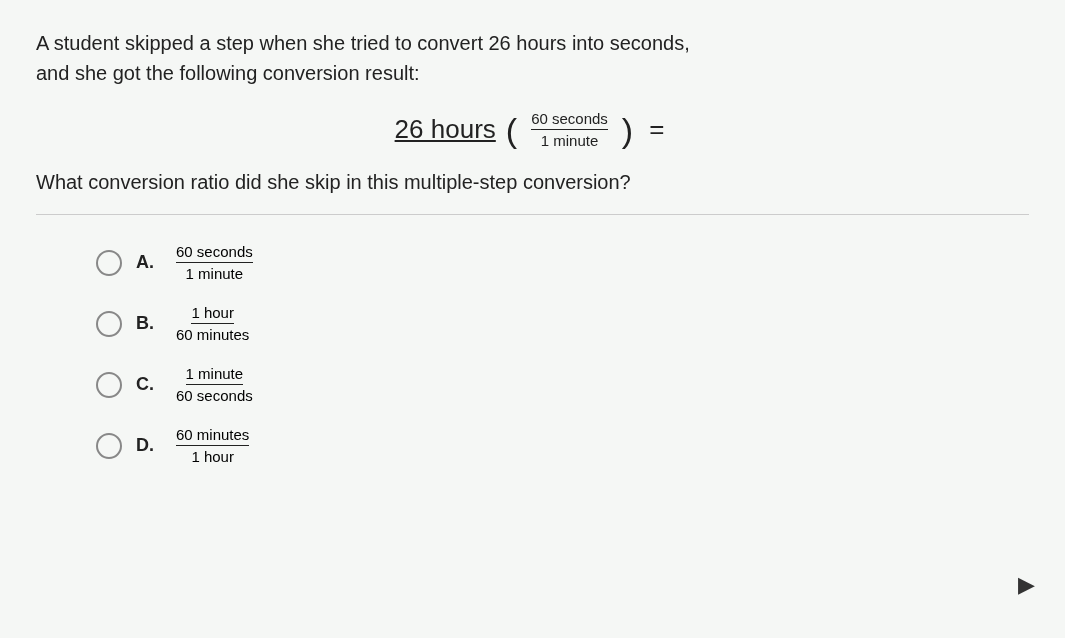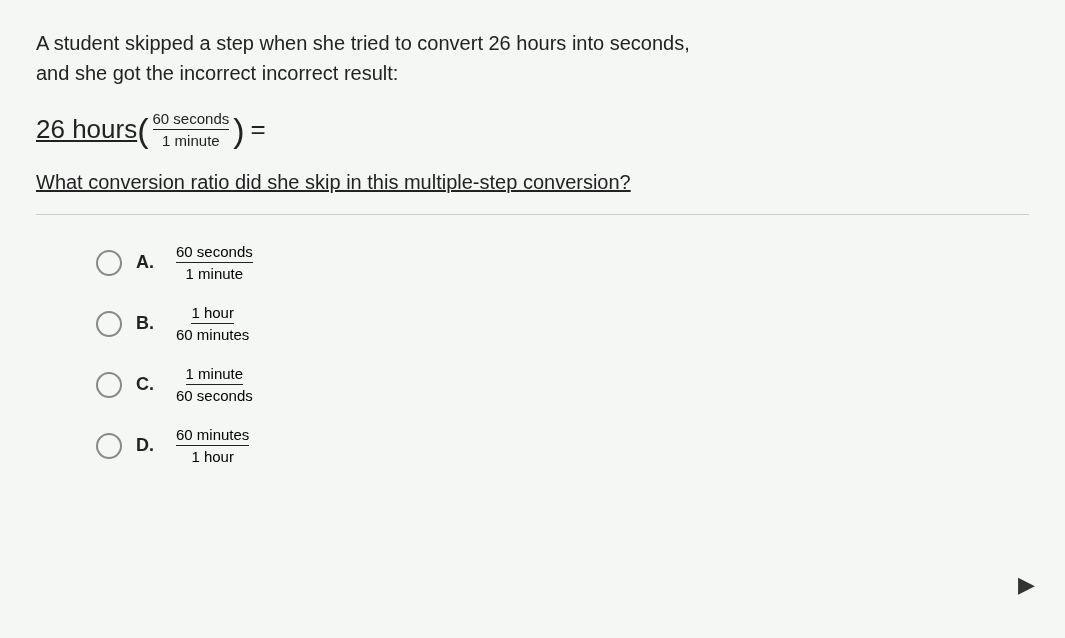--- a/index.html
+++ b/index.html
@@ -32,20 +32,22 @@
       line-height: 1.5;
       margin-bottom: 22px;
     }
 
     .math-line {
       display: flex;
       align-items: center;
       font-size: 26px;
       color: #222;
       margin-bottom: 22px;
+      gap: 10px;
+      justify-content: center;
     }
 
     .underline-text {
       text-decoration: underline;
       font-size: 26px;
       font-weight: normal;
     }
 
     .fraction {
       display: inline-flex;
@@ -82,21 +84,20 @@
 
     .result-text {
       font-size: 26px;
       color: #222;
     }
 
     .conversion-question {
       font-size: 20px;
       color: #222;
       margin-bottom: 0;
-      text-decoration: underline;
     }
 
     .divider {
       border: none;
       border-top: 1.5px solid #ccc;
       margin: 20px 0 28px 0;
     }
 
     .options {
       display: flex;
@@ -166,21 +167,21 @@
     }
   </style>
 </head>
 <body>
 
 <div class="card-wrapper">
   <div class="card">
 
     <div class="question-text">
       <span>A student skipped a step when she tried to convert 26 hours into seconds,</span><br>
-      <span>and she got the incorrect incorrect result:</span>
+      <span>and she got the following conversion result:</span>
     </div>
 
     <div class="math-line">
       <span class="underline-text">26 hours</span>
       <span class="paren">(</span>
       <span class="fraction">
         <span class="numerator">60 seconds</span>
         <span class="denominator">1 minute</span>
       </span>
       <span class="paren">)</span>

